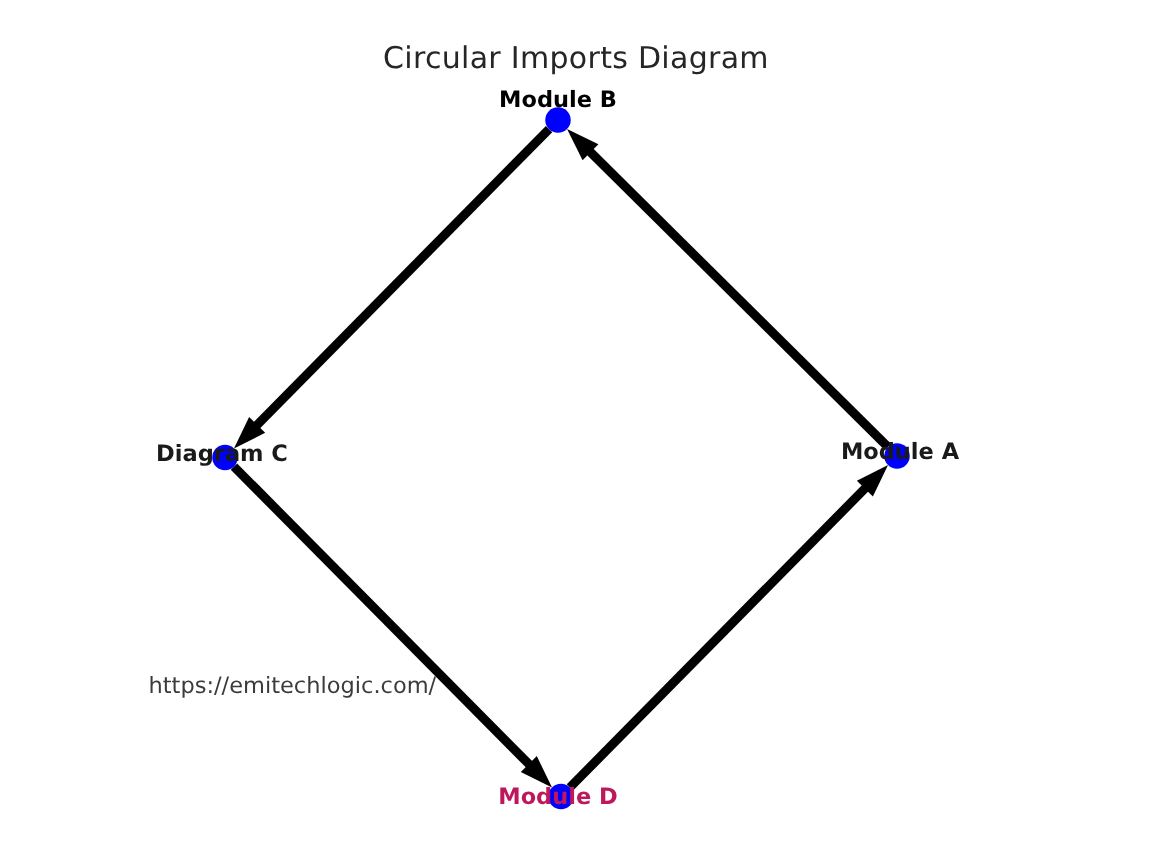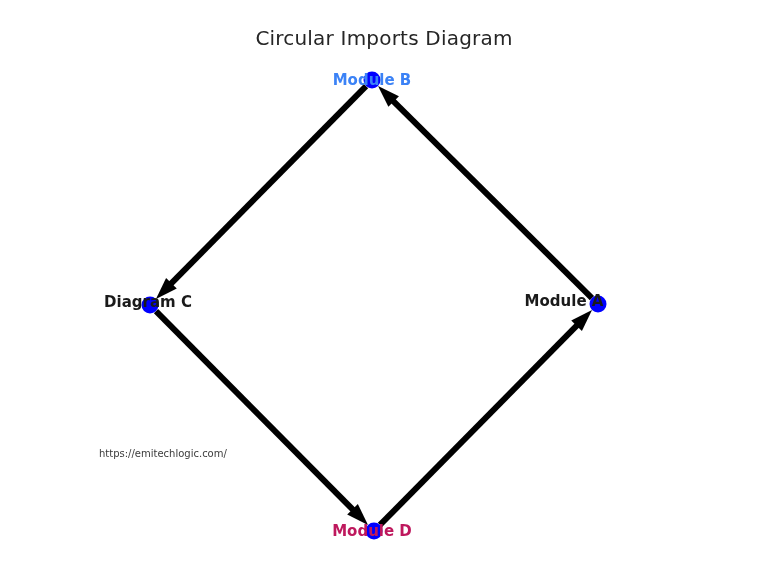--- a/index.html
+++ b/index.html
@@ -64,21 +64,21 @@
     color: #1a1a1a;
     white-space: nowrap;
     text-align: center;
   }
 
   .watermark {
     position: absolute;
     left: 99px;
     top: 448px;
     font-family: "DejaVu Sans", sans-serif;
-    font-size: 10px;
+    font-size: 15px;
     font-weight: 400;
     color: #3b3b3b;
     white-space: nowrap;
   }
 </style>
 </head>
 <body>
 
 <div id="canvas-root">
 
@@ -90,24 +90,24 @@
       <line x1="155.98363561989692" y1="311.0370609379317" x2="354.6411788768041" y2="511.46833225963263" stroke="#000000" stroke-width="6" stroke-linecap="butt"></line>
       <polygon points="368.0163643801031,524.9629390620682 347.20248900690075,514.6172833579187 357.856125956192,504.05792638163007" fill="#000000"></polygon>
       <line x1="379.97029501739735" y1="524.9497456743339" x2="578.684339649597" y2="323.57435223009605" stroke="#000000" stroke-width="6" stroke-linecap="butt"></line>
       <polygon points="592.0297049826027,310.05025432566606 581.9156364013973,330.9776434780347 571.2387170031632,320.4418287414511" fill="#000000"></polygon>
       <line x1="591.9629390620682" y1="298.0163643801031" x2="391.5316677403673" y2="99.3588211231959" stroke="#000000" stroke-width="6" stroke-linecap="butt"></line>
       <polygon points="378.0370609379317,85.98363561989692 398.9420736183699,96.14387404380801 388.3827166420812,106.79751099309925" fill="#000000"></polygon>
     </svg>
 
   <div id="nodes-layer">
       <div class="graph-node" style="left: 372px; top: 80px; background: rgb(0, 0, 255); width: 17px; height: 17px;"></div>
-      <div class="node-label" style="left: 372px; top: 80px; color: #3b82f6;">Module B</div>
+      <div class="node-label" style="left: 372px; top: 66px; color: #000000;">Module B</div>
       <div class="graph-node" style="left: 150px; top: 305px; background: rgb(0, 0, 255); width: 17px; height: 17px;"></div>
       <div class="node-label" style="left: 148px; top: 302px; color: rgb(26, 26, 26);">Diagram C</div>
       <div class="graph-node" style="left: 374px; top: 531px; background: rgb(0, 0, 255); width: 17px; height: 17px;"></div>
       <div class="node-label" style="left: 372px; top: 531px; color: #be185d;">Module D</div>
       <div class="graph-node" style="left: 598px; top: 304px; background: rgb(0, 0, 255); width: 17px; height: 17px;"></div>
-      <div class="node-label" style="left: 564px; top: 301px; color: rgb(26, 26, 26);">Module A</div>
+      <div class="node-label" style="left: 600px; top: 301px; color: rgb(26, 26, 26);">Module A</div>
     </div>
 
   <div class="watermark">https://emitechlogic.com/</div>
 
 </div>
 
 </body></html>

